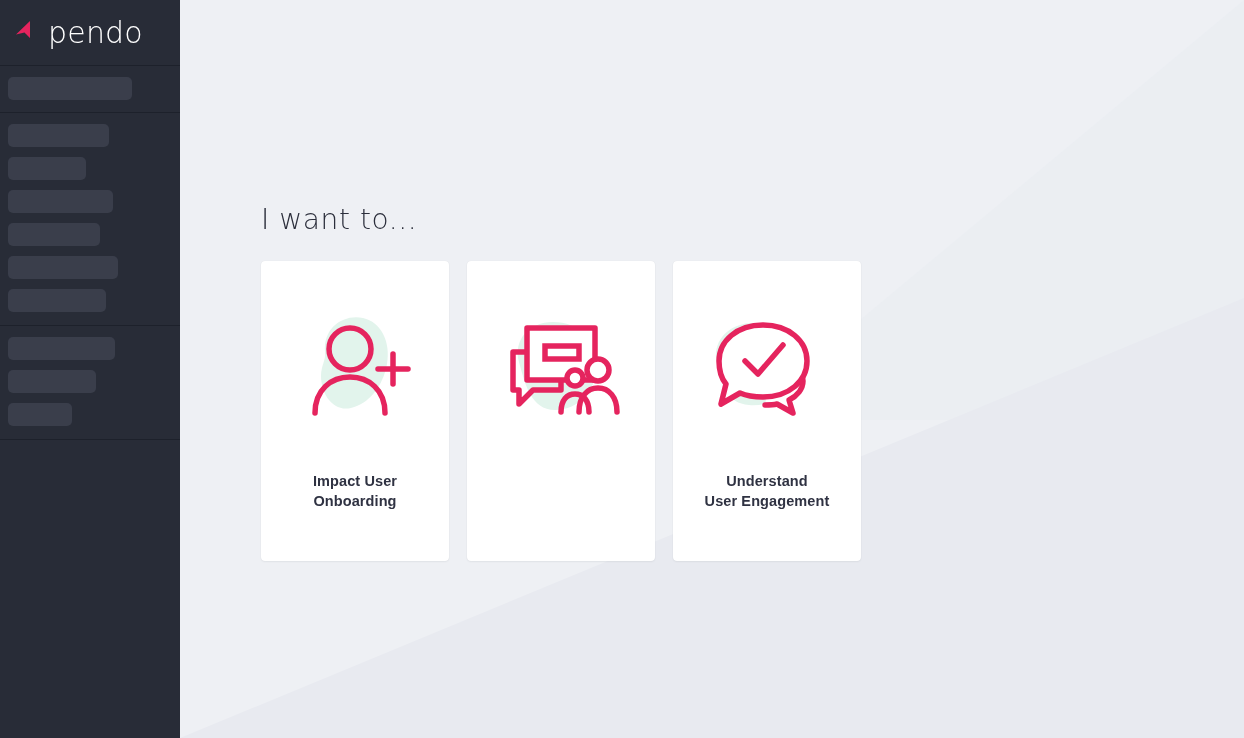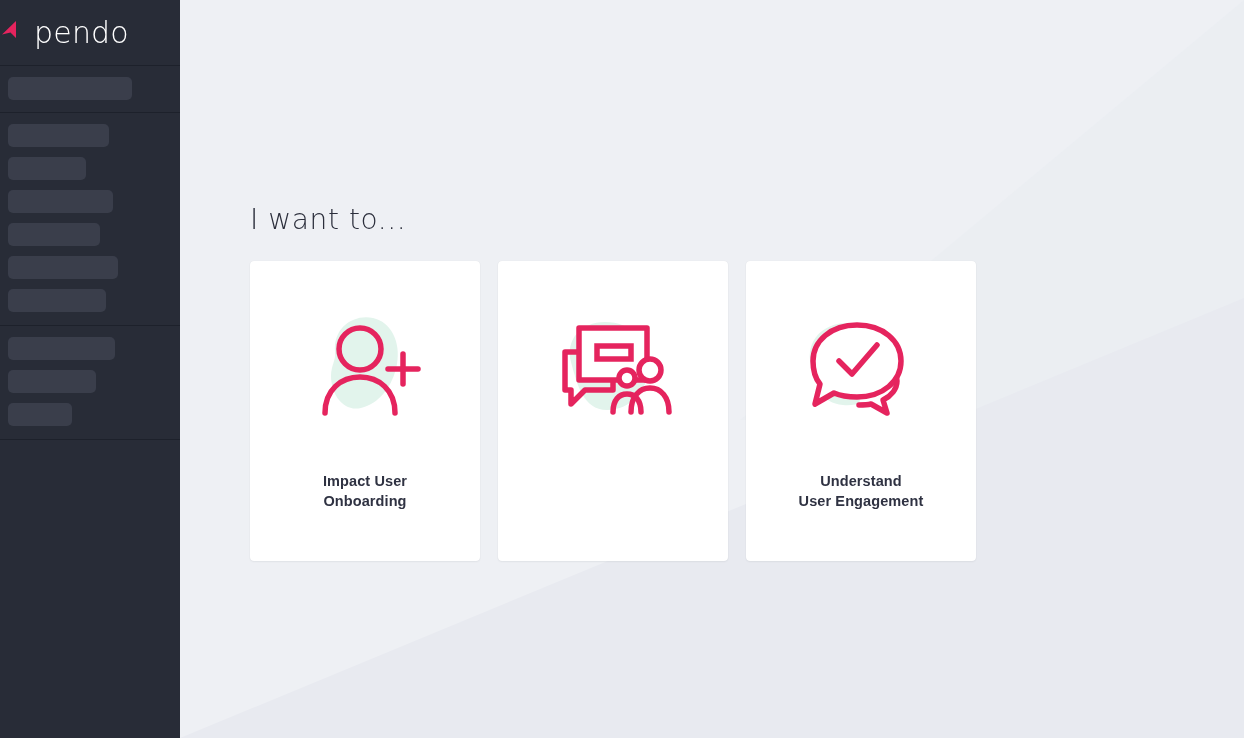--- a/index.html
+++ b/index.html
@@ -27,20 +27,21 @@
     flex: 0 0 180px;
     background: #282c37;
     position: relative;
     z-index: 5;
   }
 
   .sidebar-logo {
     height: 65px;
     display: flex;
     align-items: center;
+    padding-left: 14px;
   }
 
   .logo-mark {
     width: 30px;
     height: 30px;
     margin-right: 4px;
     display: block;
   }
 
   .logo-word {
@@ -102,39 +103,40 @@
     clip-path: polygon(100% 0%, 100% 100%, 10% 100%);
     opacity: 0.65;
     pointer-events: none;
   }
 
   .content {
     position: relative;
     z-index: 2;
     padding-left: 70px;
     padding-top: 203px;
+    margin-left: 11px;
   }
 
   .page-title {
     font-family: "DejaVu Sans", sans-serif;
     font-size: 28px;
     line-height: 34px;
     font-weight: 300;
     color: #2b2e3b;
     letter-spacing: 0.6px;
     margin-bottom: 24px;
   }
 
   .cards {
     display: flex;
     gap: 18px;
   }
 
   .card {
-    width: 230px;
+    width: 188px;
     height: 300px;
     background: #ffffff;
     border-radius: 4px;
     box-shadow: 0 1px 2px rgba(40, 44, 55, 0.06), 0 0 1px rgba(40,44,55,0.10);
     display: flex;
     flex-direction: column;
     align-items: center;
     cursor: pointer;
   }
 

